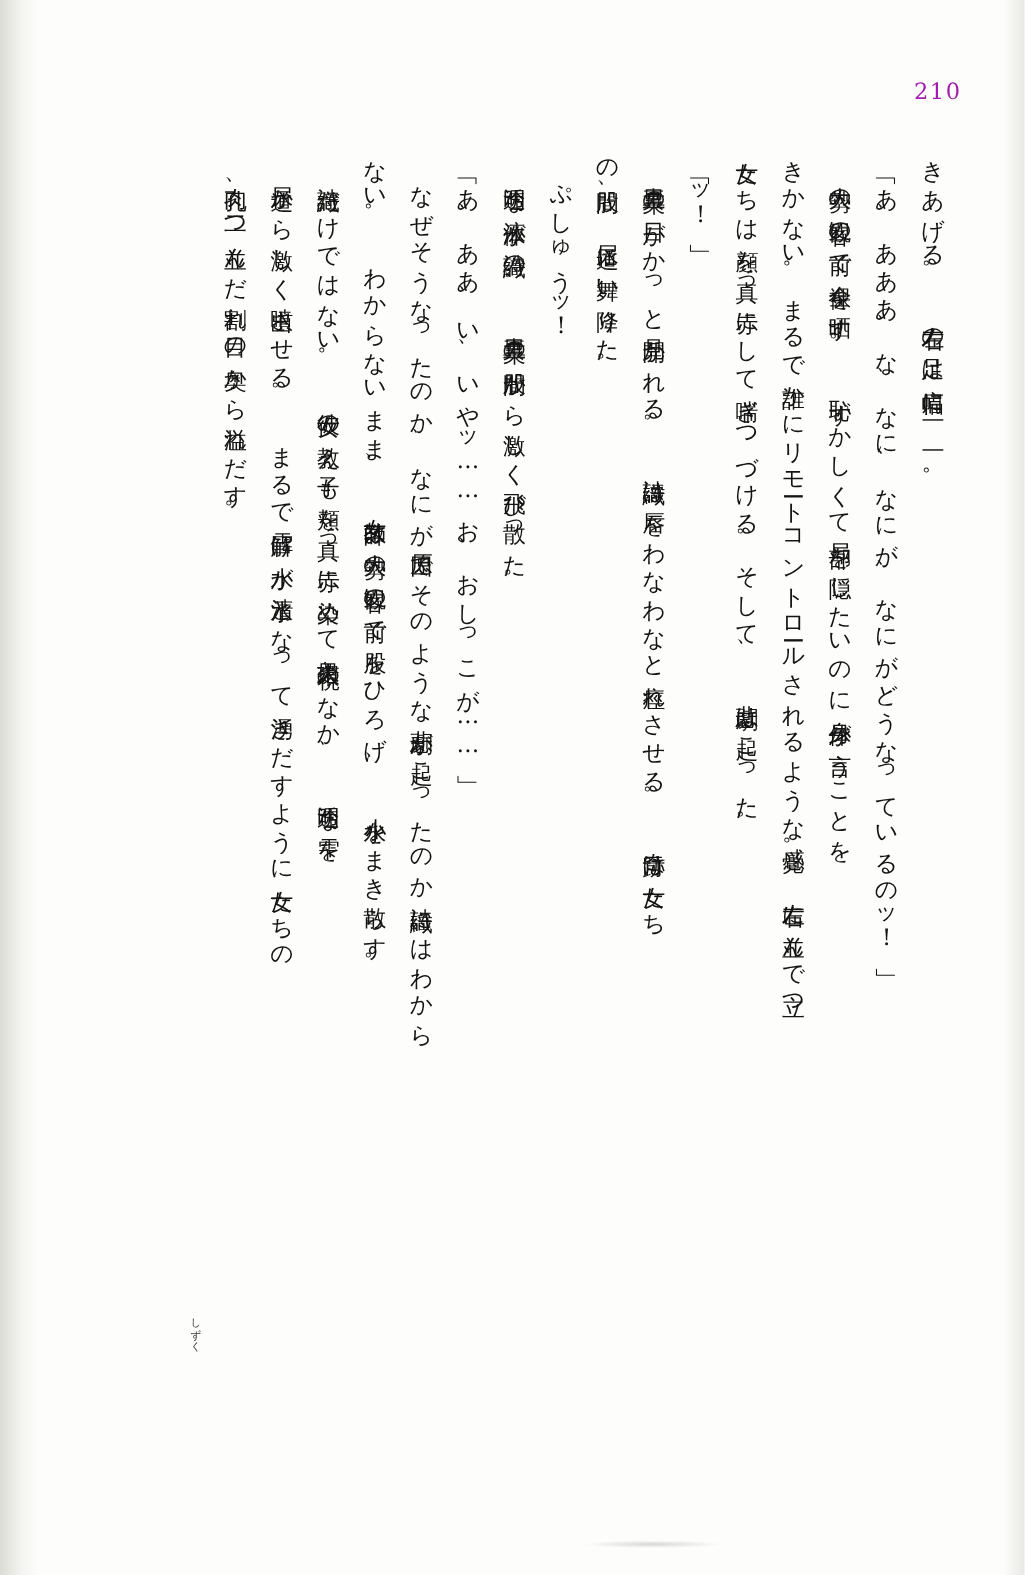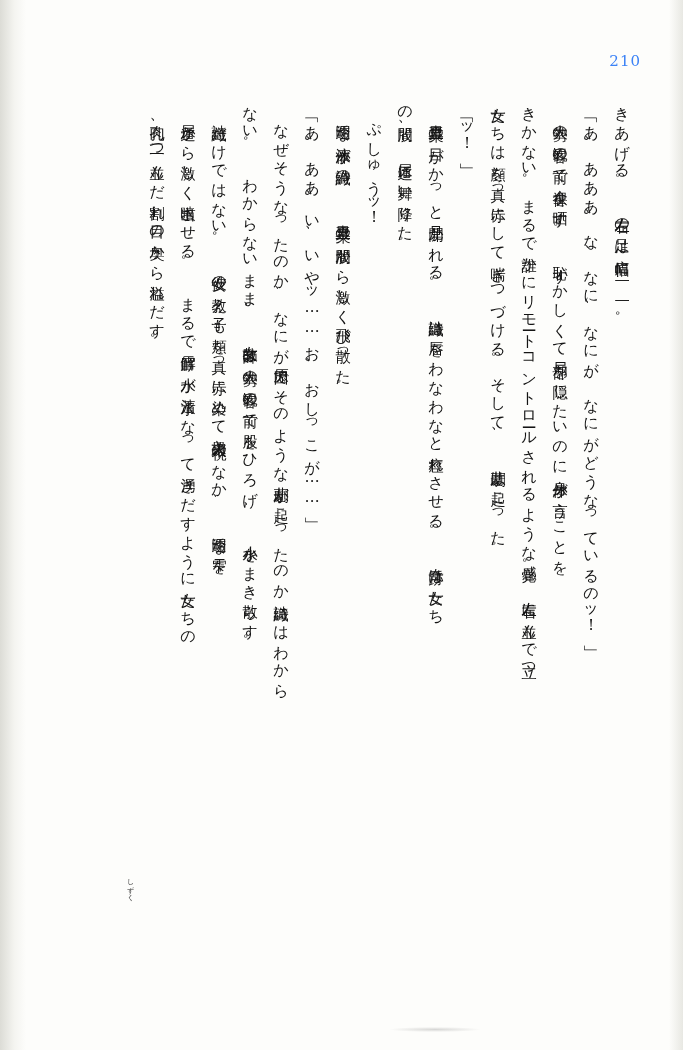--- a/index.html
+++ b/index.html
@@ -37,21 +37,21 @@
     background: linear-gradient(to left, #e8e8e3 0%, #fdfdfb 100%);
     pointer-events: none;
   }
 
   #page-number {
     position: absolute;
     top: 52px;
     right: 42px;
     font-size: 15px;
     letter-spacing: 1px;
-    color: #3b82f6;
+    color: #a21caf;
     font-family: "DejaVu Serif", "Liberation Serif", serif;
   }
 
   #text-block {
     position: absolute;
     top: 96px;
     right: 46px;
     left: 46px;
     height: 860px;
     display: flex;

